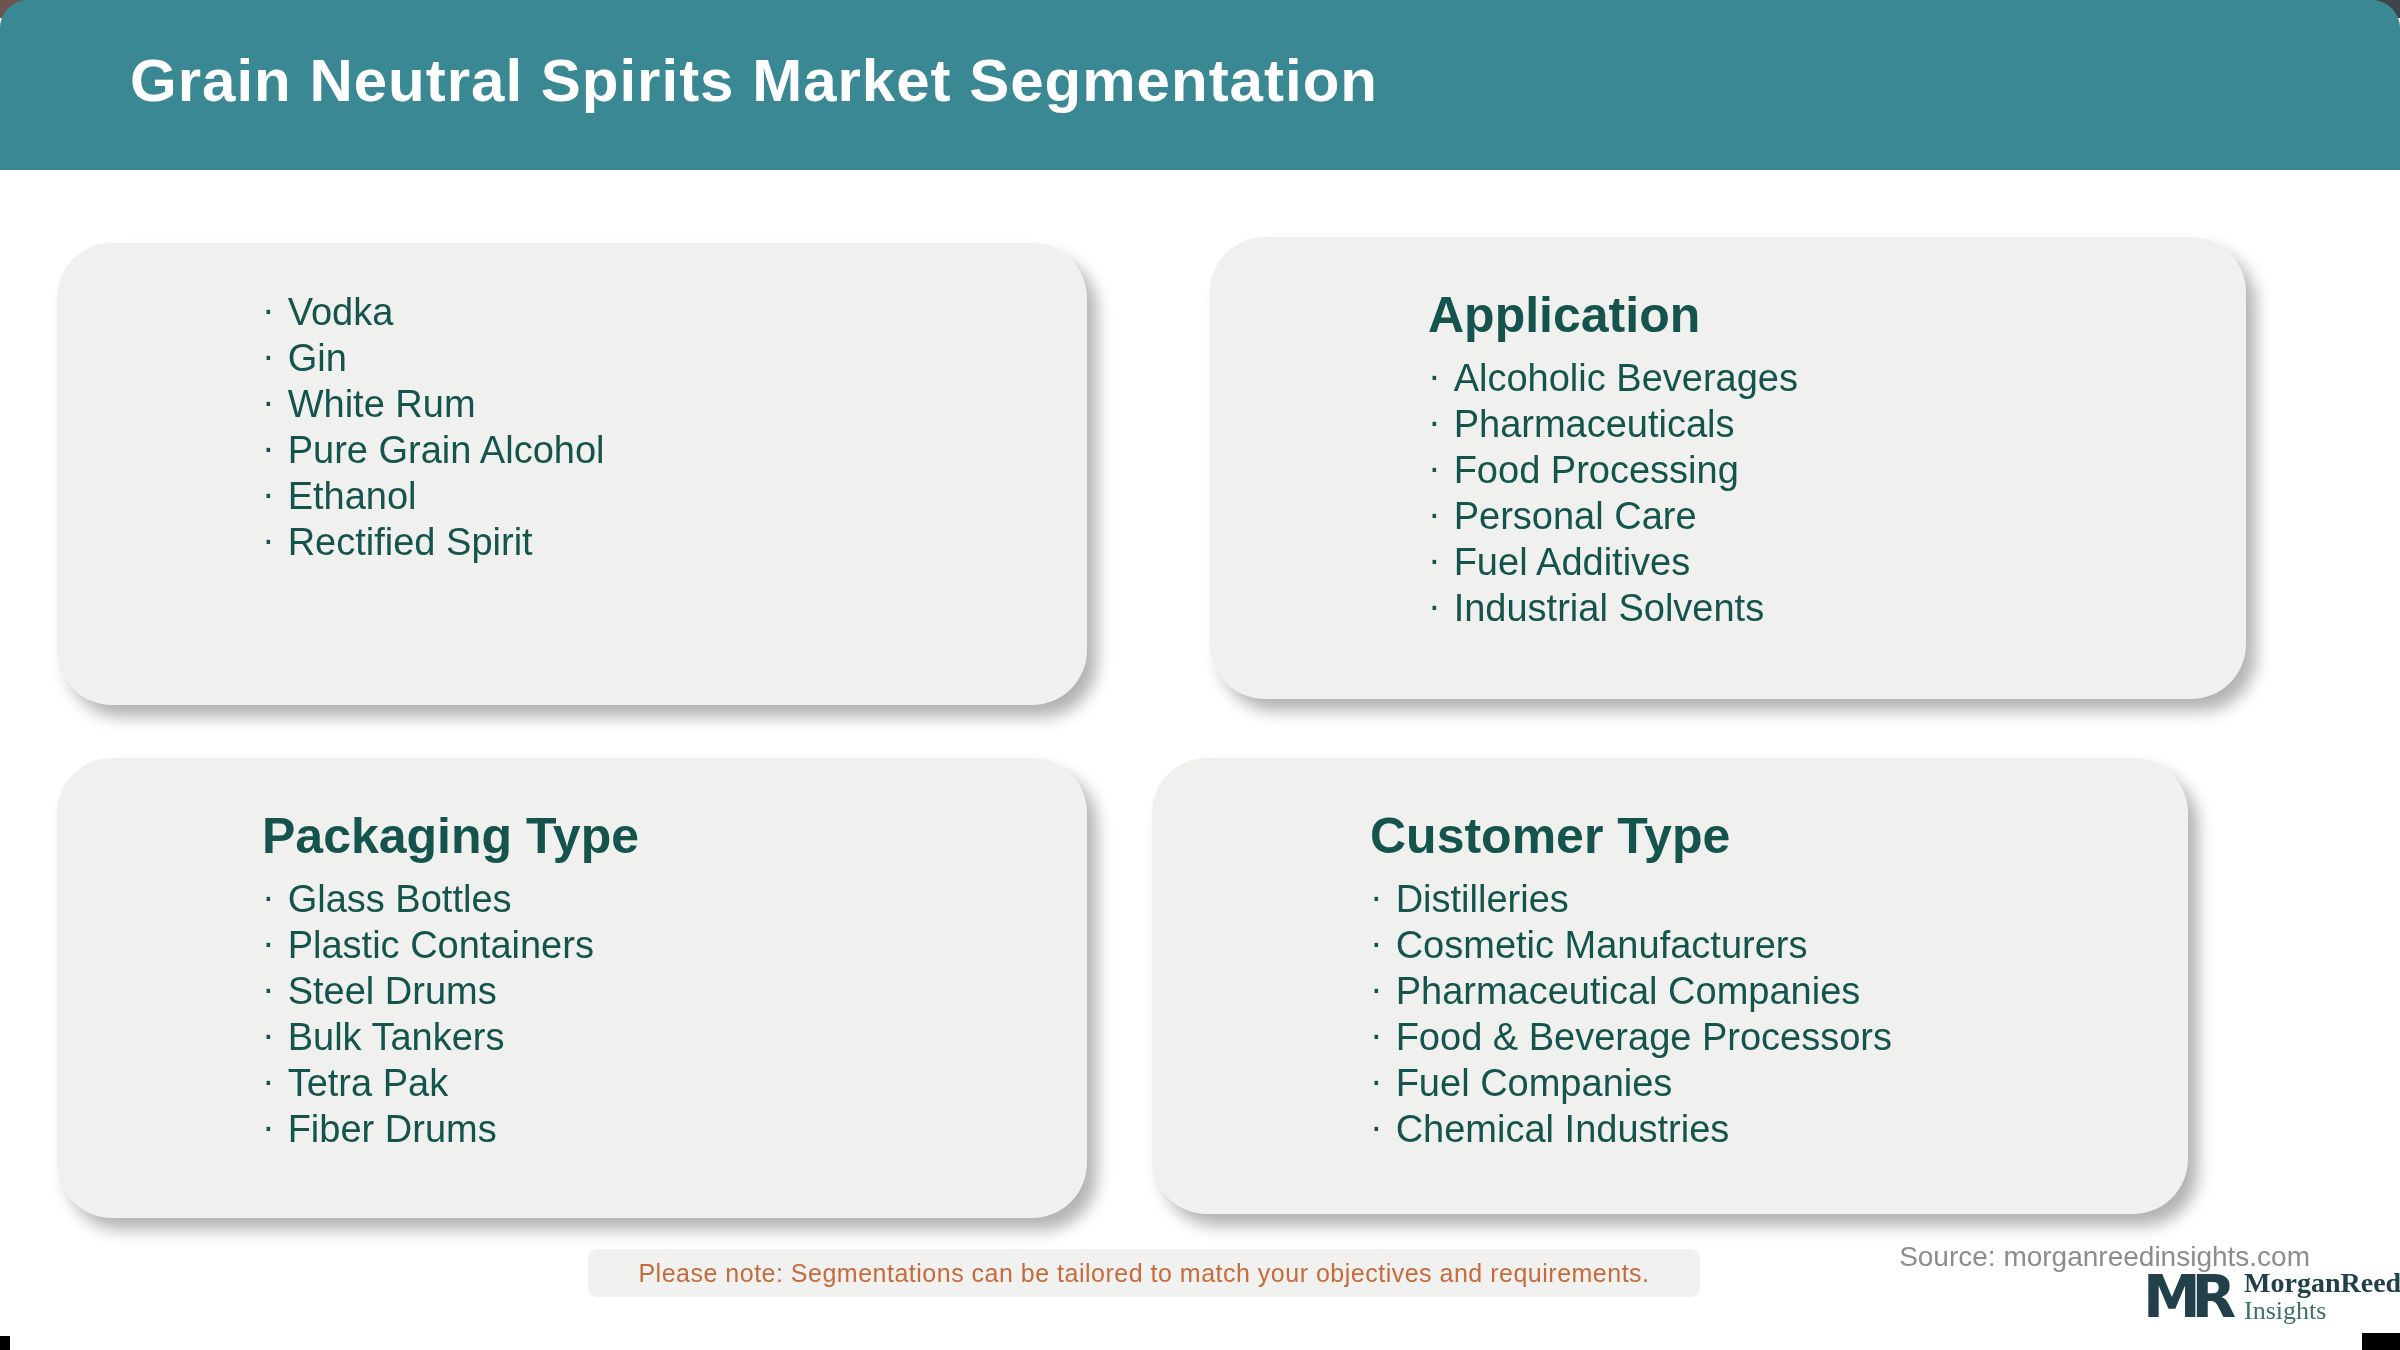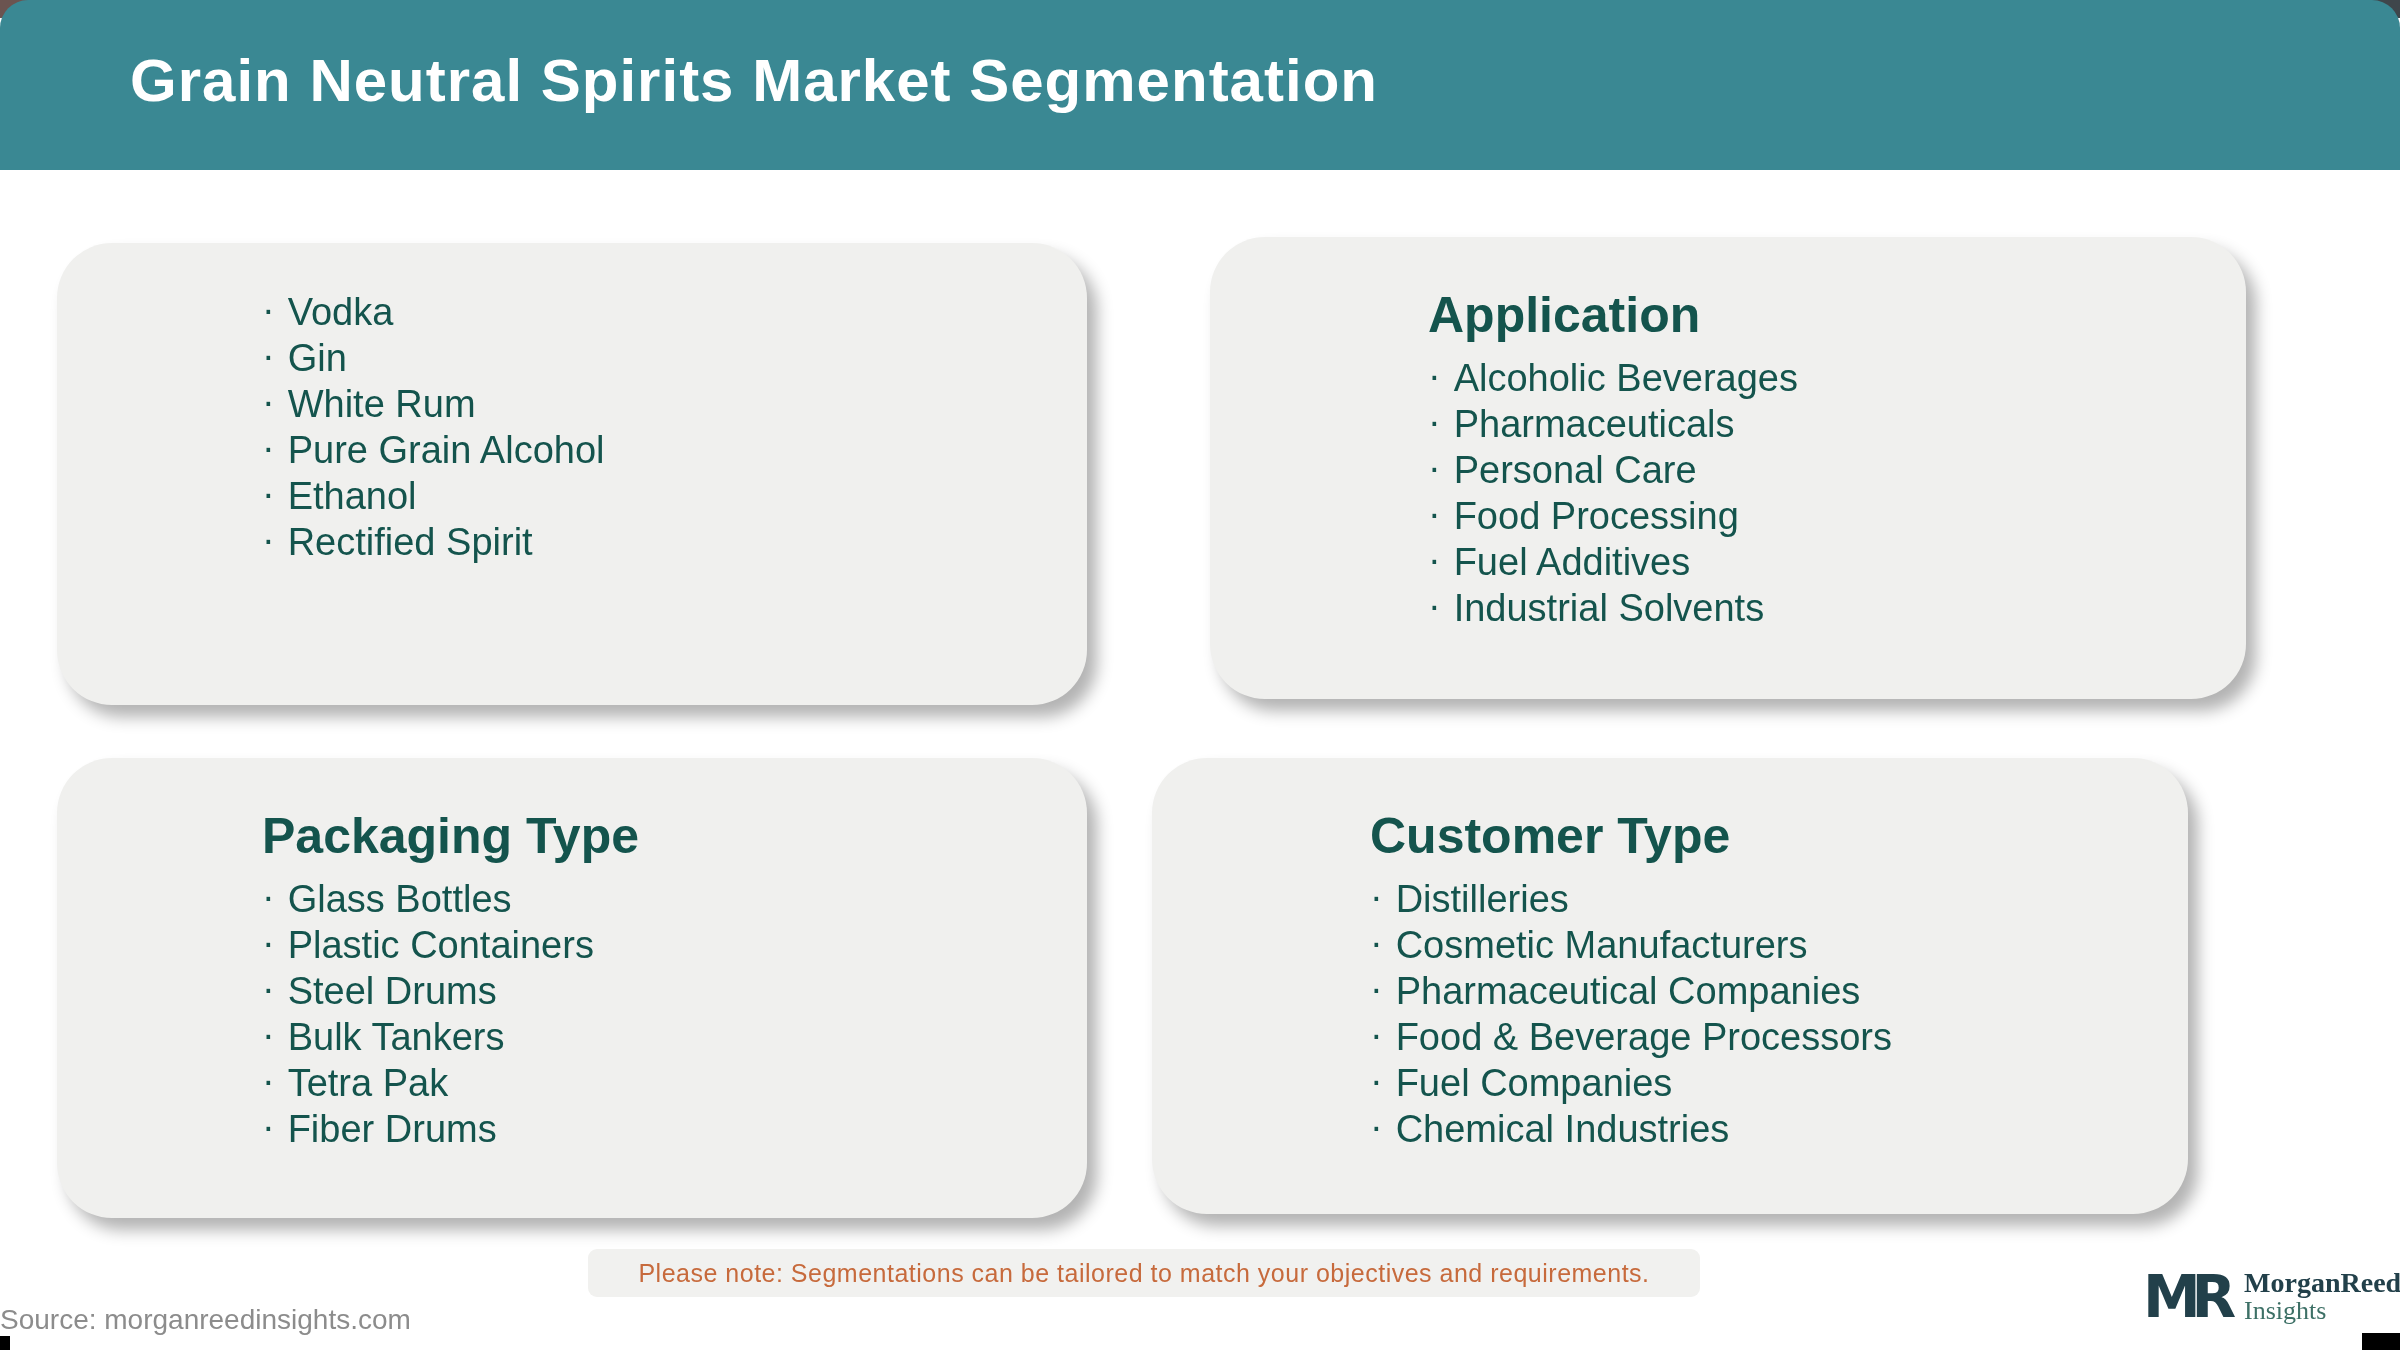--- a/index.html
+++ b/index.html
@@ -74,22 +74,22 @@
     z-index:1;
   }
   .note-bar .note-text{
     font-size:25px;
     letter-spacing:0.5px;
     color:#C76A3C;
     white-space:nowrap;
   }
 
   .source-line{
-    position:absolute;left:0;top:1304px;width:2310px;
-    text-align:left;
+    position:absolute;left:0;top:1241px;width:2310px;
+    text-align:right;
     font-size:28px;
     color:#8C8C8C;
   }
 
   .logo{
     position:absolute;left:2143px;top:1270px;
     display:flex;align-items:center;
     z-index:1;
   }
   .logo .monogram{
@@ -143,22 +143,22 @@
       </ul>
   </div>
 </section>
 
 <section class="card card-application">
   <div class="card-inner">
     <h2 class="card-title">Application</h2>
     <ul class="card-list">
         <li><span class="bullet">·</span><span>Alcoholic Beverages</span></li>
         <li><span class="bullet">·</span><span>Pharmaceuticals</span></li>
+        <li><span class="bullet">·</span><span>Food Processing</span></li>
         <li><span class="bullet">·</span><span>Personal Care</span></li>
-        <li><span class="bullet">·</span><span>Food Processing</span></li>
         <li><span class="bullet">·</span><span>Fuel Additives</span></li>
         <li><span class="bullet">·</span><span>Industrial Solvents</span></li>
       </ul>
   </div>
 </section>
 
 <section class="card card-packaging-type">
   <div class="card-inner">
     <h2 class="card-title">Packaging Type</h2>
     <ul class="card-list">

